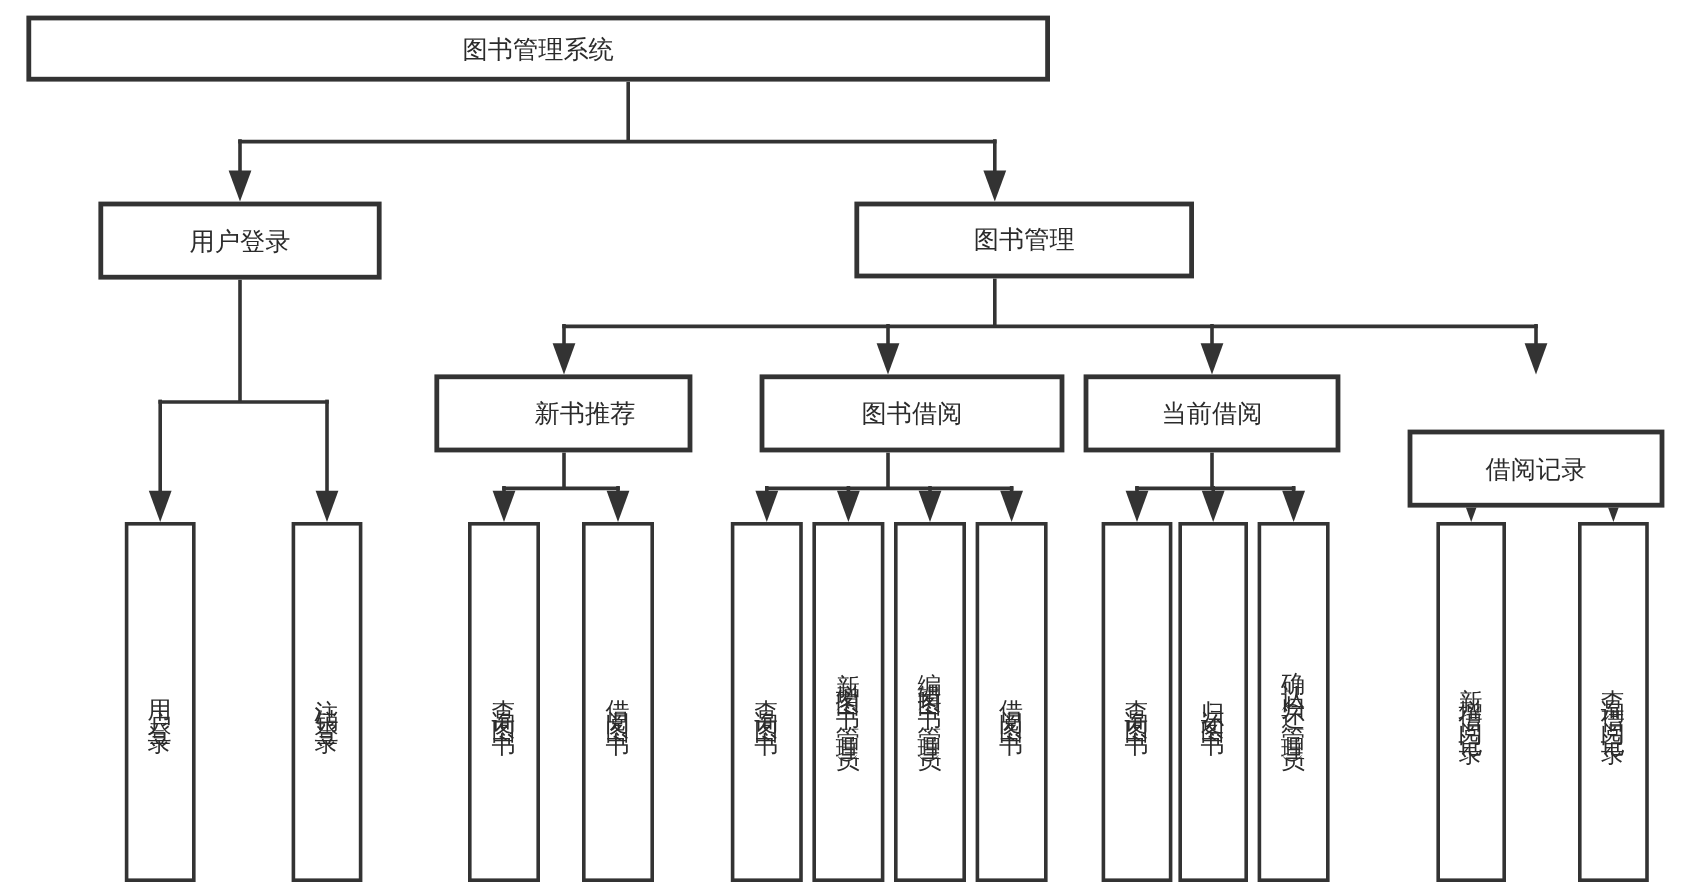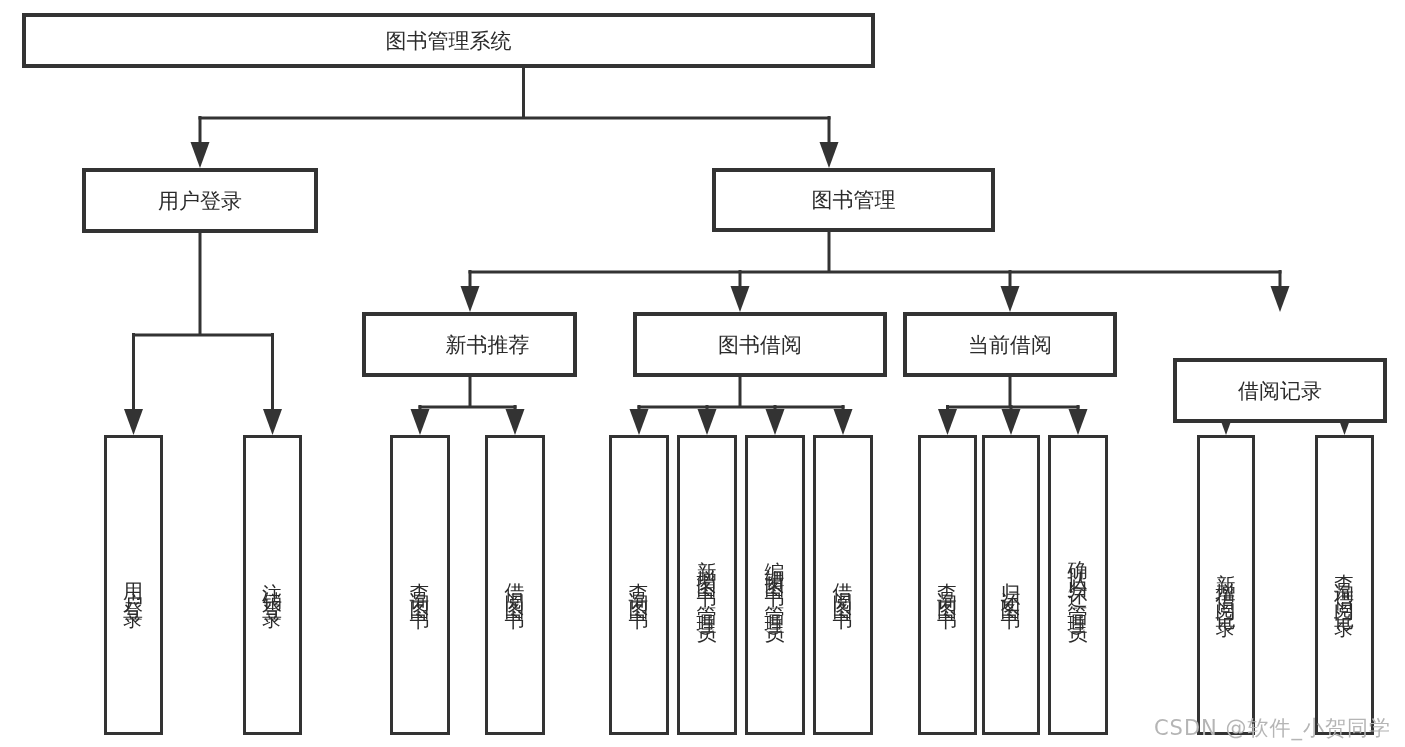--- a/index.html
+++ b/index.html
@@ -196,15 +196,14 @@
     <span class="vtext">确认归还（管理员）</span>
   </div>
 
   <div class="node leaf" style="left:1197px;top:435px;width:58px;height:300px;">
     <span class="vtext">新增借阅记录</span>
   </div>
   <div class="node leaf" style="left:1315px;top:435px;width:59px;height:300px;">
     <span class="vtext">查询借阅记录</span>
   </div>
 
-  <div class="watermark">CSDN @软件_小贺同学</div>
 
 </div>
 
 </body></html>

